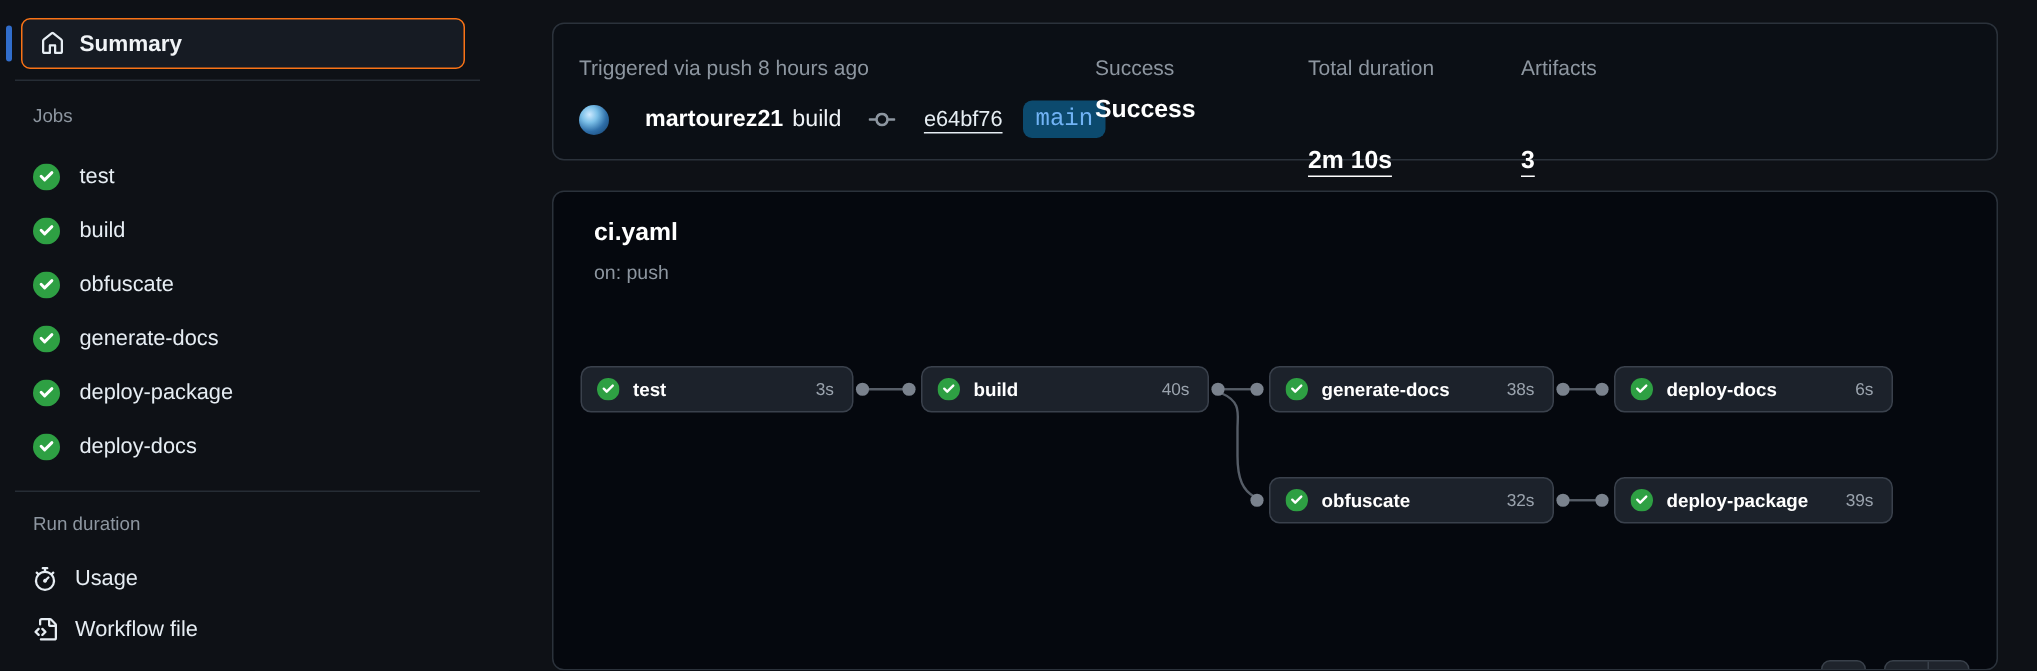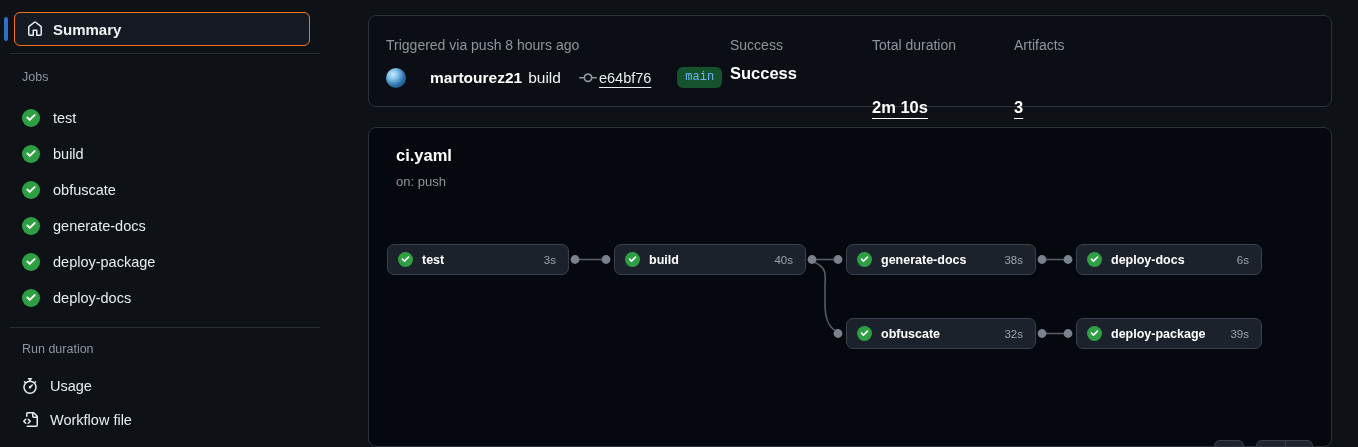--- a/index.html
+++ b/index.html
@@ -23,23 +23,23 @@
   
   .card{position:absolute;border:1px solid #2b323b;border-radius:8px;}
   .summary-card{left:368px;top:15px;width:964px;height:92px;background:#0b0f15;}
   .muted-label{position:absolute;top:21px;font-size:14px;color:#8d96a0;white-space:nowrap;}
   .trigger-row{position:absolute;left:17px;top:51px;display:flex;align-items:center;white-space:nowrap;}
   .avatar{width:20px;height:20px;border-radius:50%;flex:none;cursor:pointer;
     background:radial-gradient(circle at 35% 32%,#cde9ff 0%,#7cc0e8 28%,#2e6ea8 60%,#123a63 100%);}
   .actor{font-size:15.5px;font-weight:700;color:#ffffff;margin-left:24px;}
   .pushed{font-size:15.5px;color:#eef2f6;margin-left:6px;}
   .commit-icon{margin-left:18px;}
-  .sha-link{font-size:14.5px;color:#e6edf3;text-decoration:underline;text-underline-offset:4px;margin-left:2px;cursor:pointer;}
-  .branch-badge{margin-left:26px;font-family:"Liberation Mono",monospace;font-size:12px;color:#71b3f5;
-    background:#14532d;border-radius:6px;padding:3px 8px 4px;cursor:pointer;}
+  .sha-link{font-size:14.5px;color:#e6edf3;text-decoration:underline;text-underline-offset:4px;margin-left:19px;cursor:pointer;}
+  .branch-badge{margin-left:14px;font-family:"Liberation Mono",monospace;font-size:16px;color:#71b3f5;
+    background:#0c4a6e;border-radius:6px;padding:3px 8px 4px;cursor:pointer;}
   .stat-value{position:absolute;top:48px;font-size:16.5px;font-weight:700;color:#ffffff;white-space:nowrap;}
   .stat-link{text-decoration:underline;text-underline-offset:5px;cursor:pointer;margin-top:34px;}
 
   
   .workflow-card{left:368px;top:127px;width:964px;height:320px;background:#05080e;overflow:hidden;}
   .wf-title{position:absolute;left:27px;top:18px;font-size:16.5px;font-weight:700;color:#ffffff;}
   .wf-trigger{position:absolute;left:27px;top:46px;font-size:13px;color:#8d96a0;}
   .edges{position:absolute;left:0;top:0;pointer-events:none;}
   .node{position:absolute;height:31px;background:#1c222b;border:1px solid #3a414c;border-radius:7px;
     display:flex;align-items:center;gap:9px;padding:0 12px 0 10px;cursor:pointer;}

